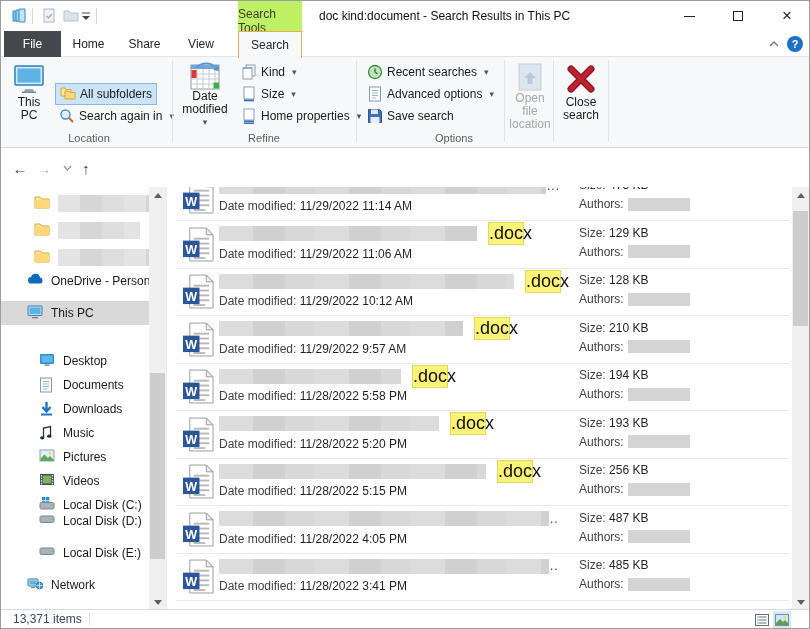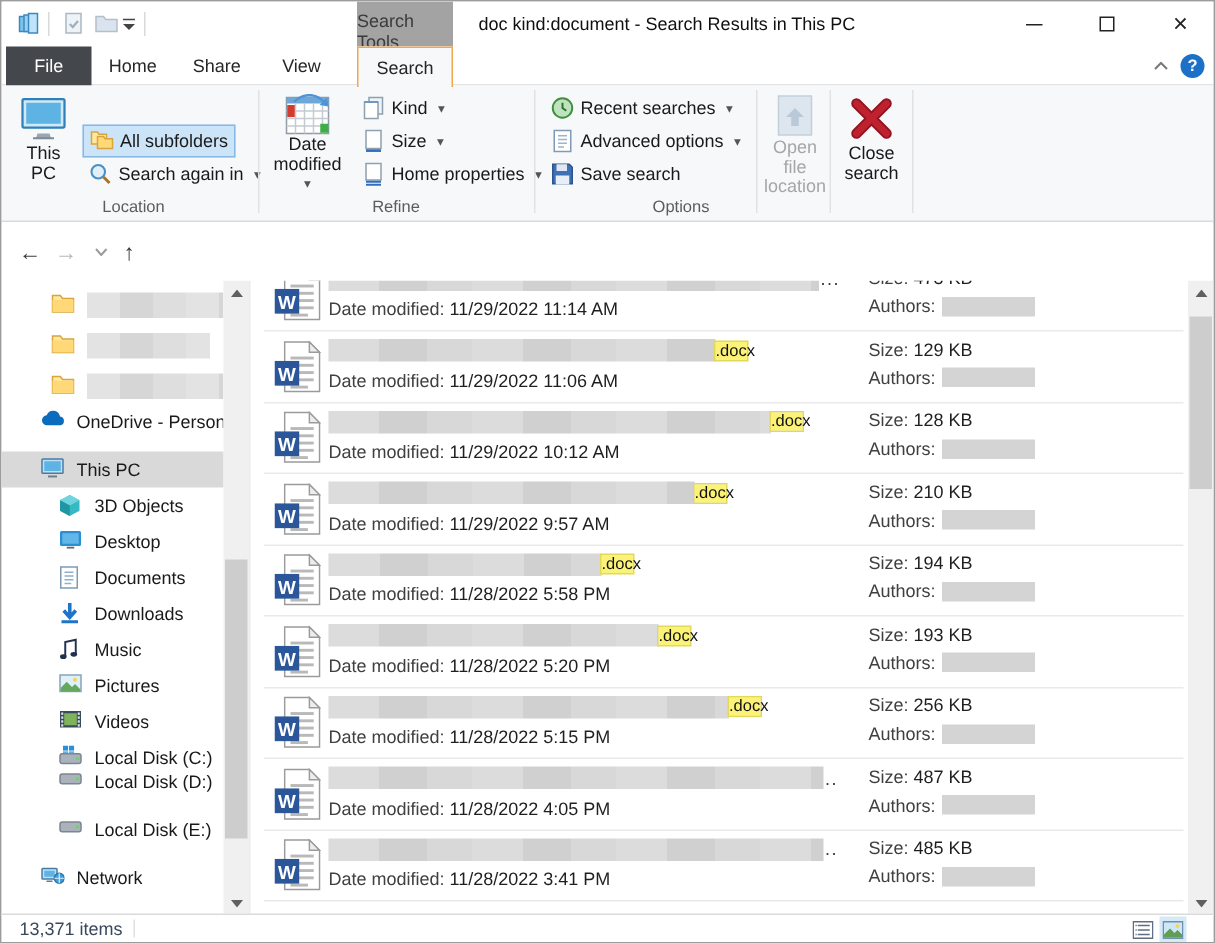--- a/index.html
+++ b/index.html
@@ -4,21 +4,21 @@
 <style>
   html,body{margin:0;padding:0;background:#e8e8e8;}
   *{box-sizing:border-box;font-family:"Liberation Sans","DejaVu Sans",sans-serif;}
   #win{position:relative;width:810px;height:629px;background:#fff;border:1px solid #9c9c9c;overflow:hidden;font-size:12px;color:#1a1a1a;}
   svg{display:block;}
 
   
   #titlebar{position:absolute;left:0;top:0;width:100%;height:30px;background:#fff;}
   .qat-ico{position:absolute;top:5px;width:20px;height:20px;display:flex;align-items:center;justify-content:center;}
   .qat-sep{position:absolute;top:7px;width:1px;height:16px;background:#d9d9d9;}
-  #ctx-tab{position:absolute;left:237px;top:0;width:64px;height:40px;background:#a3a3a3;display:flex;align-items:center;justify-content:center;font-size:12px;color:#3b3b3b;}
+  #ctx-tab{position:absolute;left:237px;top:0;width:64px;height:40px;background:#bef264;display:flex;align-items:center;justify-content:center;font-size:12px;color:#3b3b3b;}
   #win-title{position:absolute;left:318px;top:0;height:30px;line-height:30px;font-size:12px;color:#101010;white-space:nowrap;}
   .wbtn{position:absolute;top:0;width:48px;height:30px;display:flex;align-items:center;justify-content:center;color:#222;font-size:14px;}
   #btn-max i{display:block;width:10px;height:10px;border:1px solid #222;}
   #btn-min i{display:block;width:11px;height:0;border-top:1px solid #222;}
   #btn-close{font-size:17px;}
 
   
   #tabrow{position:absolute;left:0;top:30px;width:100%;height:26px;background:#fff;border-bottom:1px solid #e3e3e3;text-align:right;}
   .rtab{position:absolute;top:0;height:26px;display:flex;align-items:center;justify-content:center;font-size:12px;color:#262626;}
   #tab-file{left:3px;width:57px;background:#44474c;color:#fff;}
@@ -74,21 +74,21 @@
   .sc-thumb{position:absolute;left:1px;width:15px;background:#cdcdcd;}
   #sb-divider{position:absolute;left:165px;top:0;width:1px;height:100%;background:#ececec;}
 
   
   #filelist{position:absolute;left:175px;top:0;width:616px;height:100%;overflow:hidden;}
   .frow{position:absolute;left:0;width:616px;height:48px;}
   .frow .sep{position:absolute;left:0;bottom:0;width:613px;height:1px;background:#e9e9e9;}
   .ficon{position:absolute;left:7px;top:6px;}
   .name-line{position:absolute;left:43px;top:3px;height:20px;display:flex;align-items:center;}
   .nblur{height:15px;background:repeating-linear-gradient(90deg,#dcdcdc 0 34px,#d0d0d0 34px 66px,#d8d8d8 66px 96px);}
-  .ext{font-size:11px;color:#111;display:flex;align-items:center;}
+  .ext{font-size:18px;color:#111;display:flex;align-items:center;padding-left:12px;}
   .ext .hl{font-style:normal;background:#fbf378;outline:1px solid #e3d85a;}
   .ext .tail{font-style:normal;}
   .trunc{font-size:12px;color:#333;margin-left:1px;letter-spacing:1px;}
   .date-line{position:absolute;left:43px;top:26px;font-size:12px;}
   .lbl{color:#404040;}
   .val{color:#1f1f1f;}
   .meta-size{position:absolute;left:403px;top:5px;font-size:12px;white-space:nowrap;}
   .meta-auth{position:absolute;left:403px;top:24px;font-size:12px;display:flex;align-items:center;gap:4px;}
   .auth-blur{display:inline-block;width:62px;height:13px;background:#d4d4d4;}
 
@@ -374,30 +374,20 @@
         <div class="sb-row sb-selected" style="top: 114px; padding-left: 26px;">
     <span class="sb-ico">
             <svg width="16" height="14" viewBox="0 0 16 14">
               <rect x="1" y="1" width="14" height="9.5" rx="0.5" fill="#bfe0f2" stroke="#4a7ba6"></rect>
               <rect x="2.5" y="2.5" width="11" height="6.5" fill="#5db3e4"></rect>
               <rect x="5" y="12" width="6" height="1.3" fill="#6b7c8a"></rect>
             </svg>
           </span>
     <span class="sb-label">This PC</span>
   </div>
-        <div class="sb-row" style="top: 138px; padding-left: 38px;">
-    <span class="sb-ico">
-            <svg width="15" height="16" viewBox="0 0 15 16">
-              <path d="M7.5 1L14 4.5v7L7.5 15 1 11.5v-7z" fill="#35b9c4"></path>
-              <path d="M7.5 1L14 4.5 7.5 8 1 4.5z" fill="#6fd4dc"></path>
-              <path d="M7.5 8v7L1 11.5v-7z" fill="#1f96a3"></path>
-            </svg>
-          </span>
-    <span class="sb-label">3D Objects</span>
-  </div>
         <div class="sb-row" style="top: 162px; padding-left: 38px;">
     <span class="sb-ico">
             <svg width="16" height="13" viewBox="0 0 16 13">
               <rect x="1" y="1" width="14" height="10" rx="1" fill="#2a8fd4"></rect>
               <rect x="2.5" y="2.5" width="11" height="7" fill="#62b6e8"></rect>
               <rect x="5.5" y="11.5" width="5" height="1.2" fill="#5a6b78"></rect>
             </svg>
           </span>
     <span class="sb-label">Desktop</span>
   </div>

